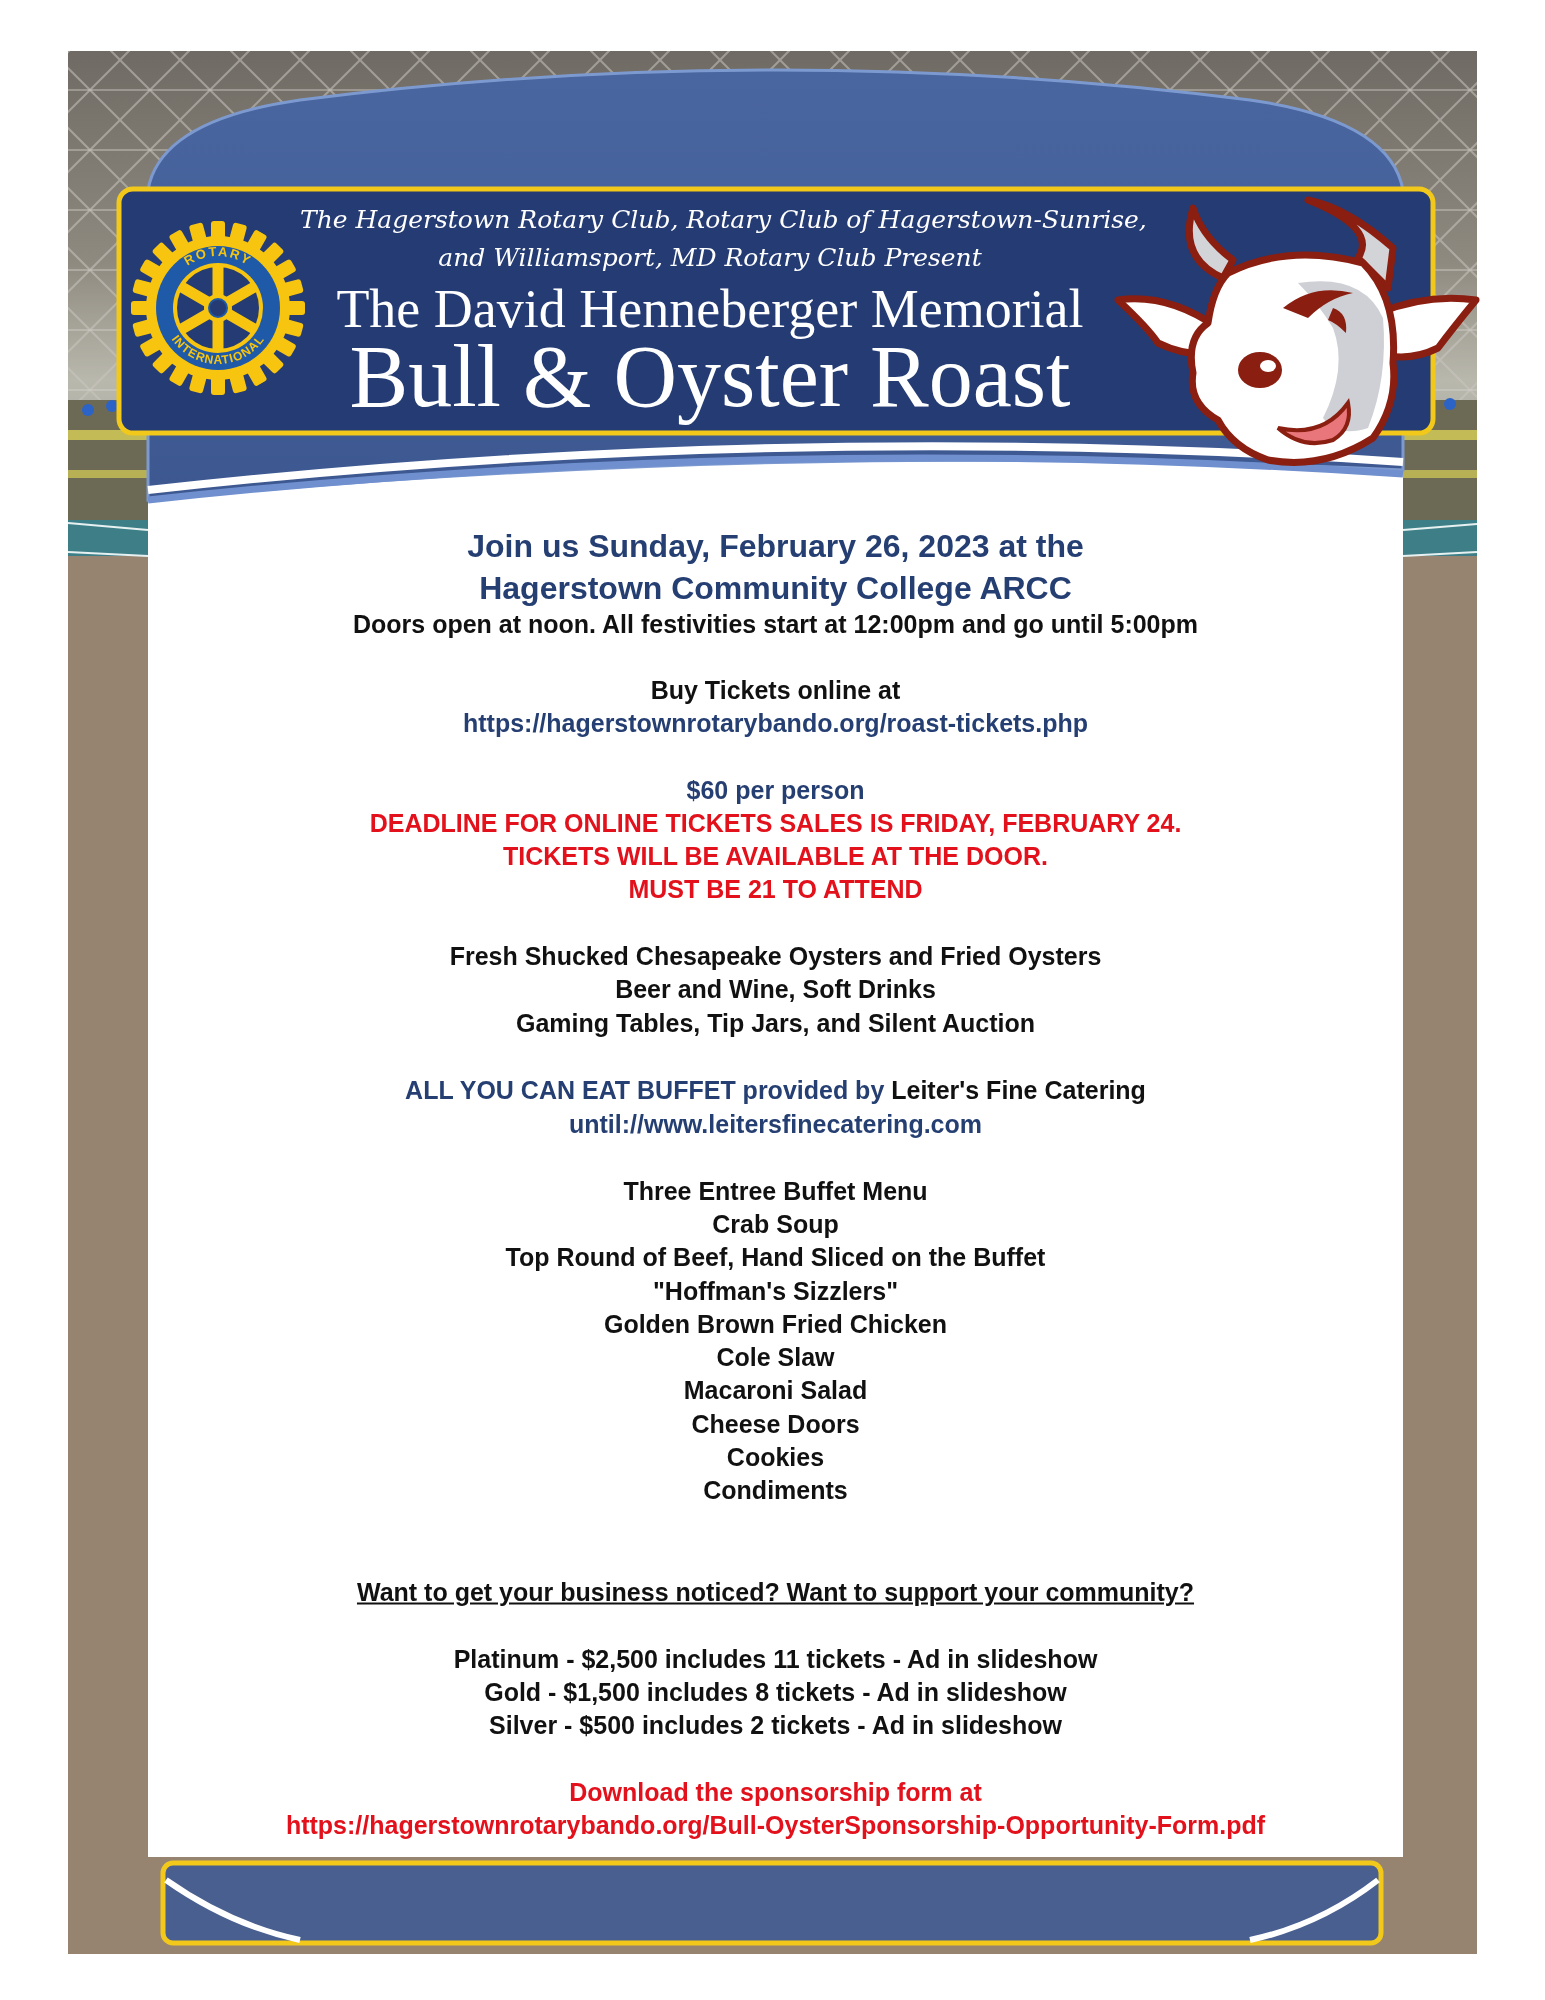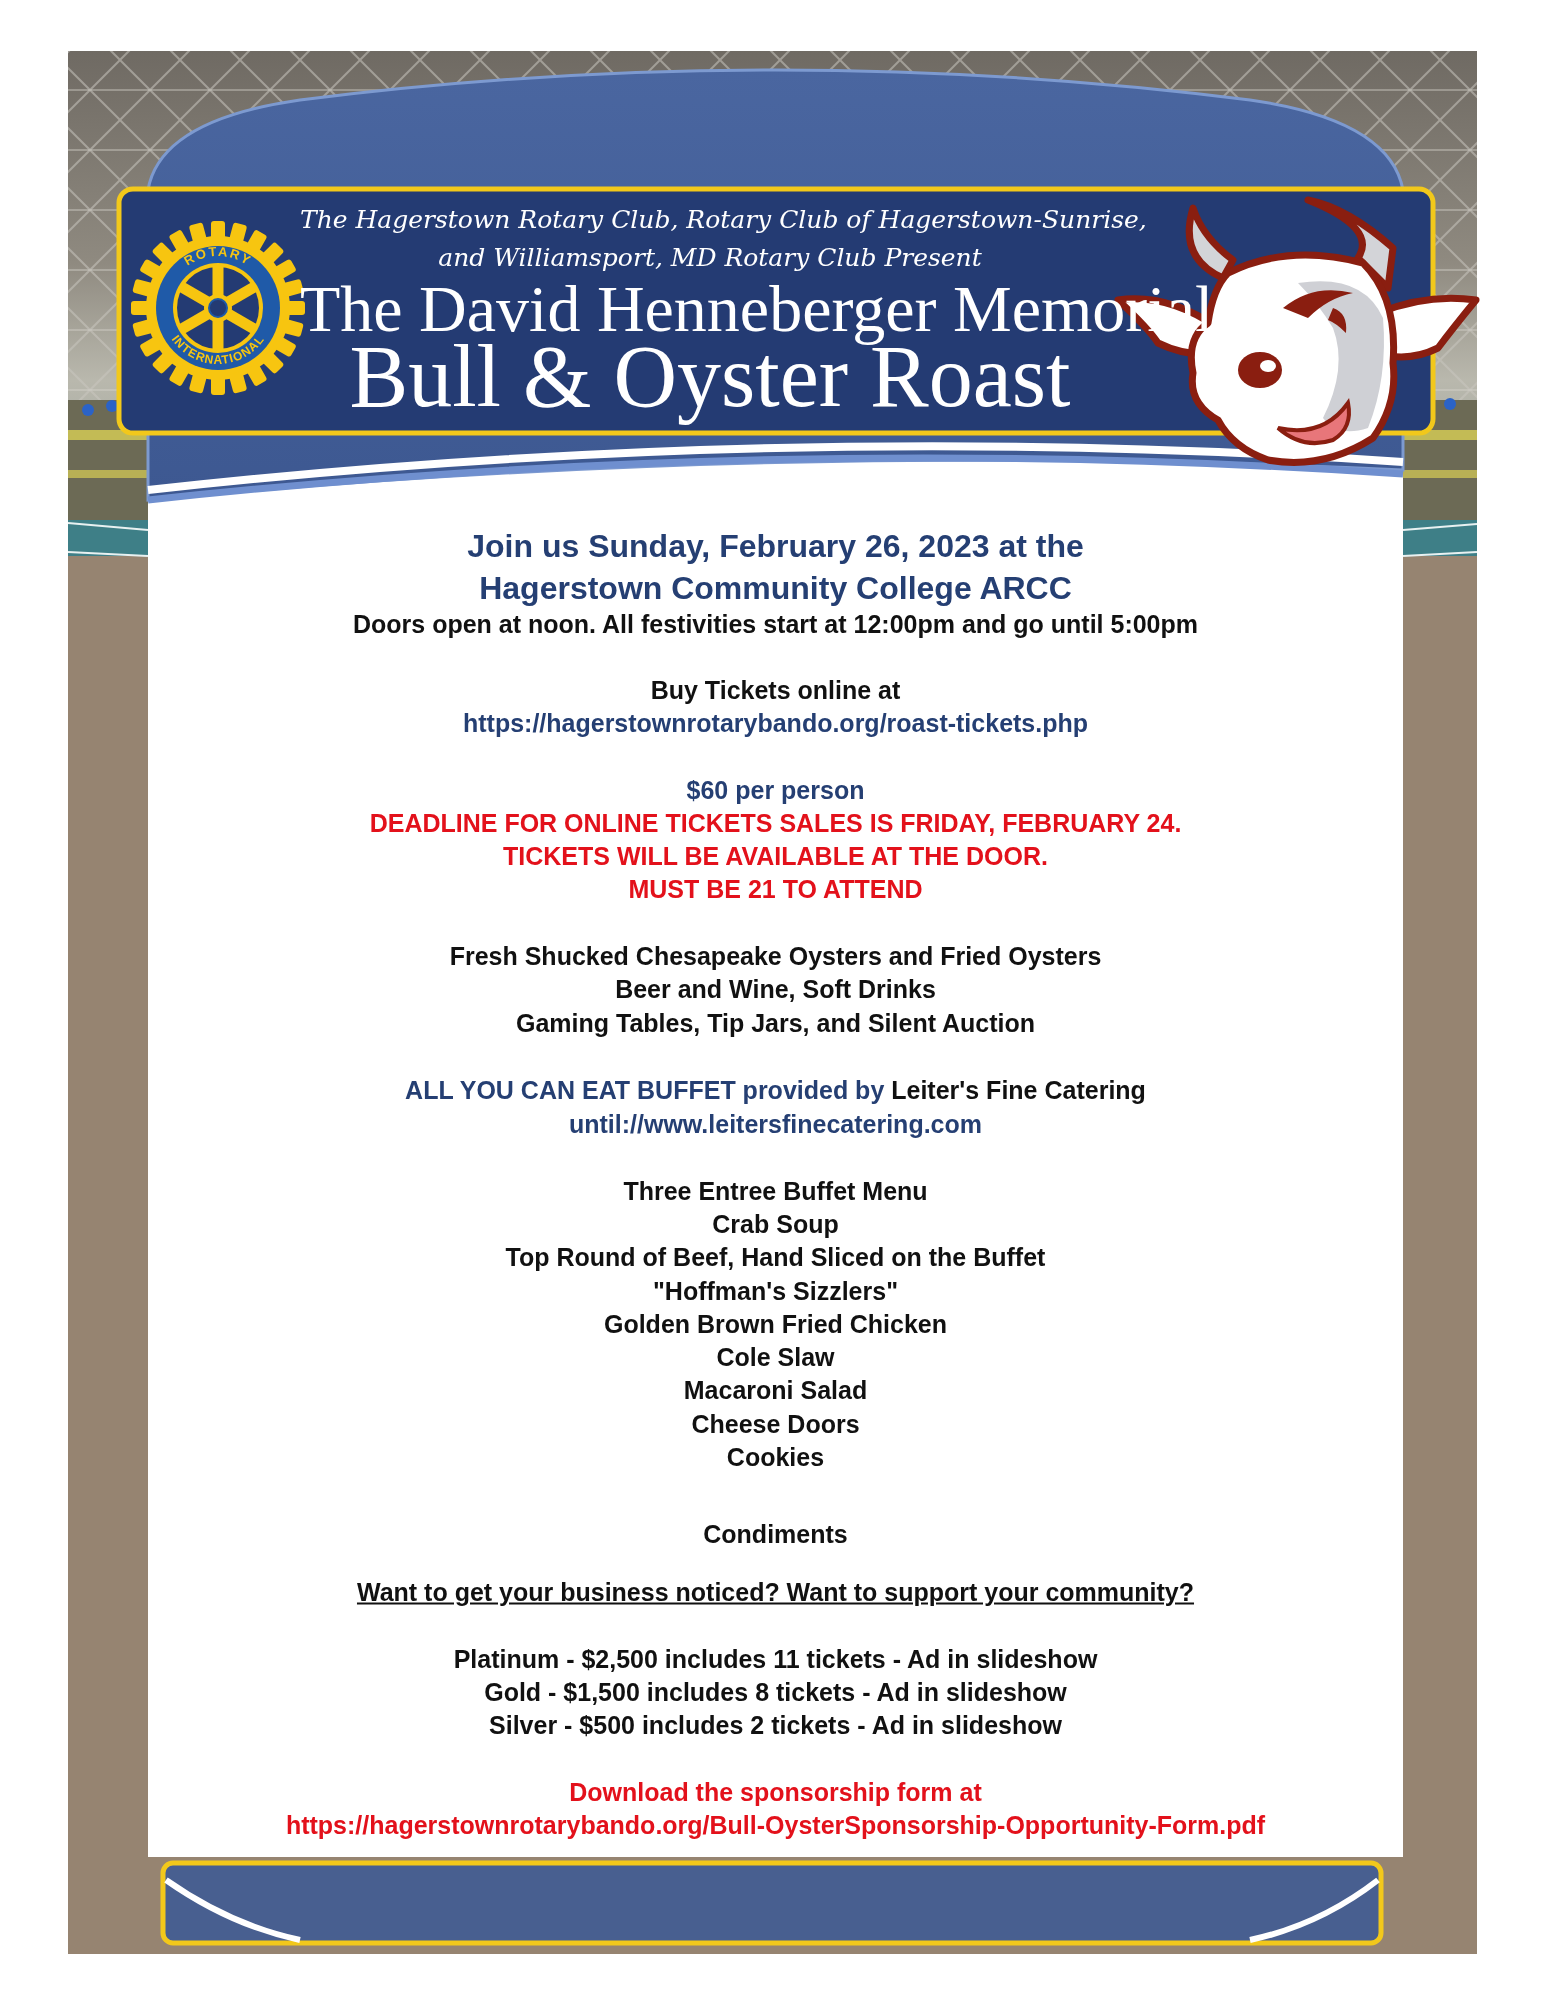--- a/index.html
+++ b/index.html
@@ -1,20 +1,20 @@
 <!DOCTYPE html>
 <html><head>
 <meta charset="utf-8">
 <style>
   html, body { margin: 0; padding: 0; }
   body { width: 1545px; height: 2000px; background: #ffffff; position: relative; overflow: hidden; }
   .bg { position: absolute; left: 0; top: 0; }
   .banner-text { position: absolute; left: 300px; width: 820px; text-align: center; color: #ffffff; white-space: nowrap; }
   .presenters { font-family: "DejaVu Serif", serif; font-style: italic; font-size: 25px; line-height: 36px; }
-  .memorial { font-family: "Liberation Serif", serif; font-size: 66px; line-height: 52px; }
+  .memorial { font-family: "Liberation Serif", serif; font-size: 54px; line-height: 52px; }
   .title { font-family: "Liberation Serif", serif; font-size: 88px; line-height: 90px; }
   .line { position: absolute; left: 148px; width: 1255px; text-align: center; font-family: "Liberation Sans", sans-serif; font-weight: bold; white-space: nowrap; transform: translateY(-50%); }
   .blue { color: #253f73; }
   .red { color: #e3111b; }
   .black { color: #111111; }
   .h1 { font-size: 32px; }
   .b { font-size: 25px; }
   .u { text-decoration: underline; }
 </style>
 </head>
@@ -179,21 +179,21 @@
 
 <div class="line black b" style="top:1191px">Three Entree Buffet Menu</div>
 <div class="line black b" style="top:1224px">Crab Soup</div>
 <div class="line black b" style="top:1257px">Top Round of Beef, Hand Sliced on the Buffet</div>
 <div class="line black b" style="top:1291px">"Hoffman's Sizzlers"</div>
 <div class="line black b" style="top:1324px">Golden Brown Fried Chicken</div>
 <div class="line black b" style="top:1357px">Cole Slaw</div>
 <div class="line black b" style="top:1390px">Macaroni Salad</div>
 <div class="line black b" style="top:1424px">Cheese Doors</div>
 <div class="line black b" style="top:1457px">Cookies</div>
-<div class="line black b" style="top:1534px">Condiments</div>
+<div class="line black b" style="top:1490px">Condiments</div>
 
 <div class="line black b u" style="top:1592px">Want to get your business noticed? Want to support your community?</div>
 <div class="line black b" style="top:1659px">Platinum - $2,500 includes 11 tickets - Ad in slideshow</div>
 <div class="line black b" style="top:1692px">Gold - $1,500 includes 8 tickets - Ad in slideshow</div>
 <div class="line black b" style="top:1725px">Silver - $500 includes 2 tickets - Ad in slideshow</div>
 
 <div class="line red b" style="top:1792px">Download the sponsorship form at</div>
 <div class="line red b" style="top:1825px">https://hagerstownrotarybando.org/Bull-OysterSponsorship-Opportunity-Form.pdf</div>
 
 </body></html>

